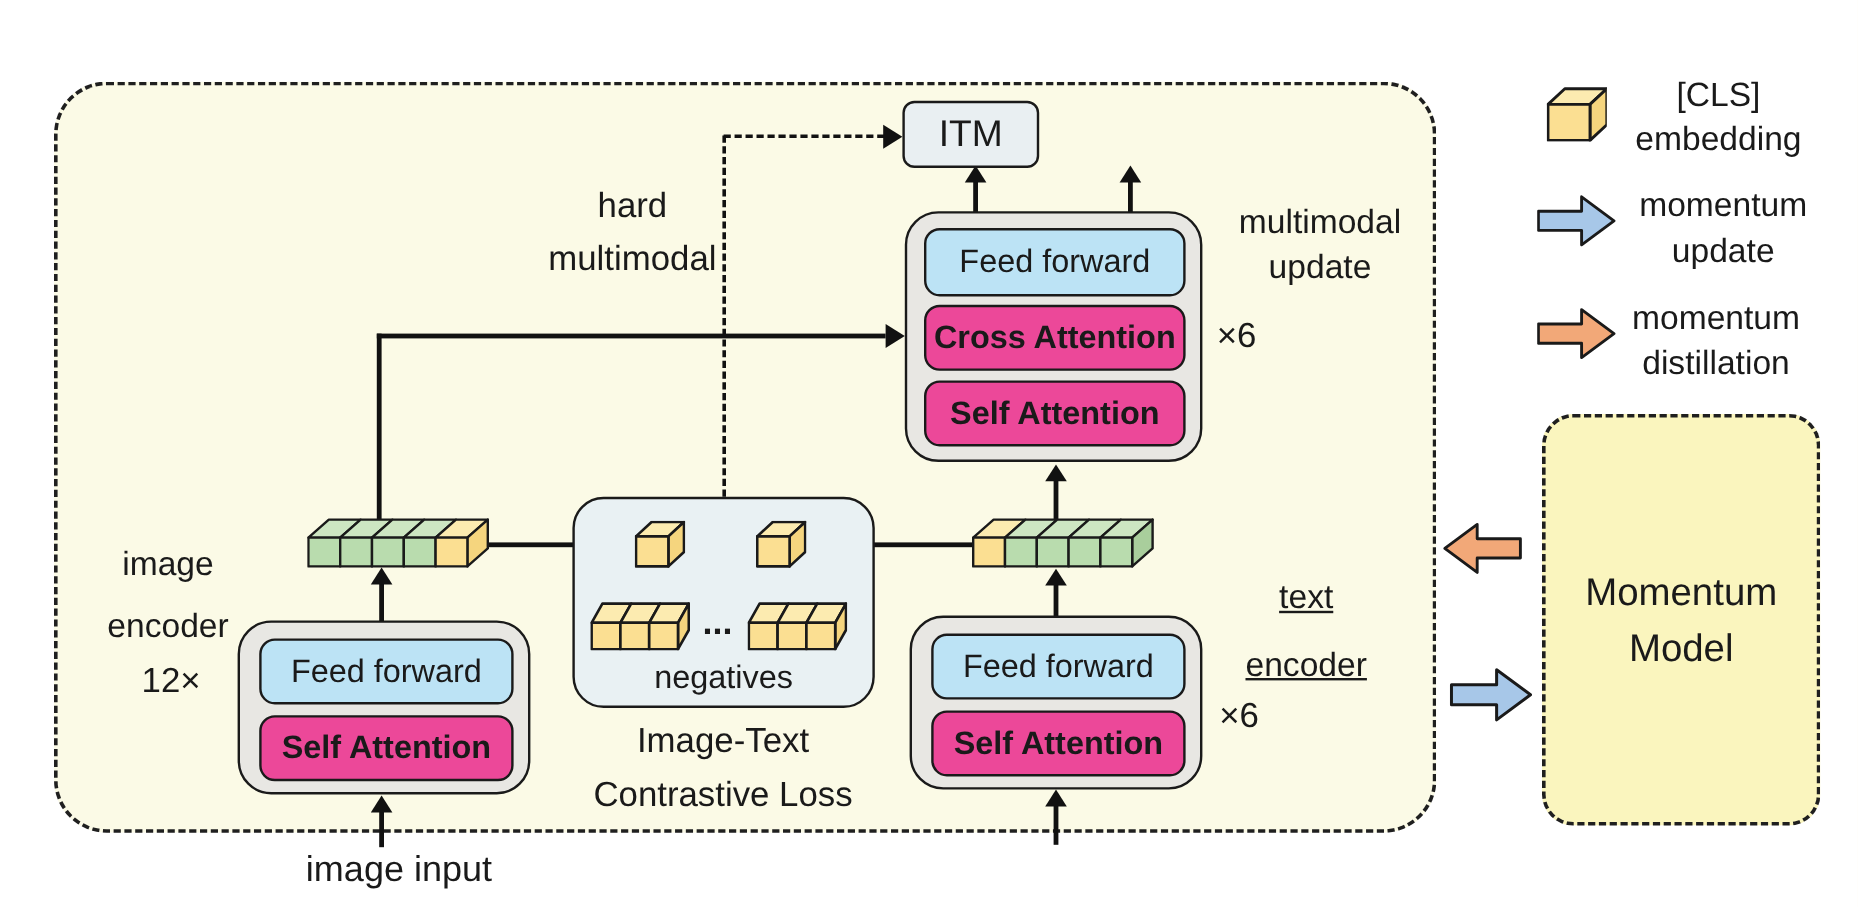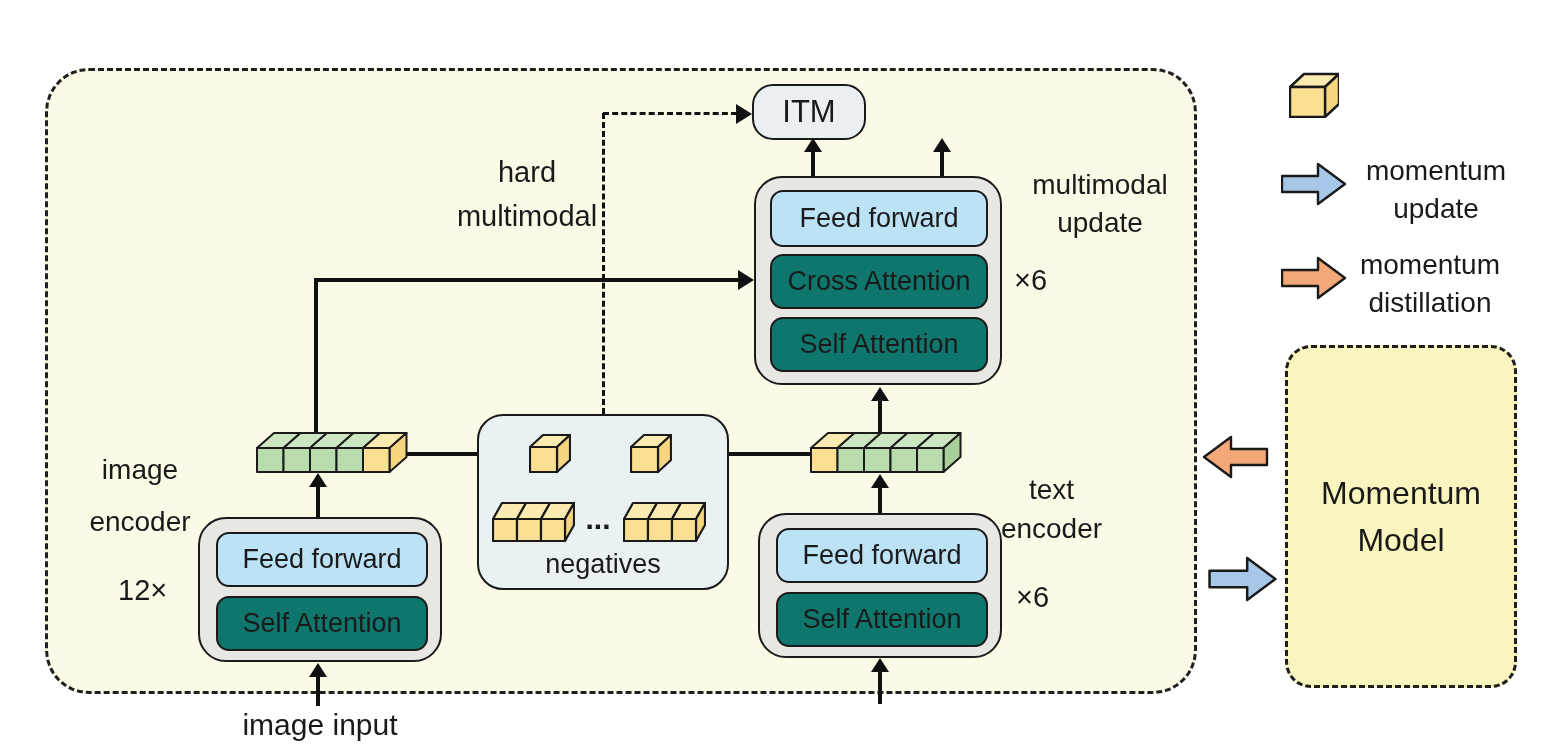--- a/index.html
+++ b/index.html
@@ -2,27 +2,27 @@
 <html><head>
 <meta charset="utf-8">
 <style>
   html,body{margin:0;padding:0;background:#ffffff;}
   .canvas{position:relative;width:1548px;height:756px;background:#ffffff;overflow:hidden;
           font-family:"Liberation Sans",sans-serif;color:#1a1a1a;}
   .abs{position:absolute;}
   .ml{white-space:pre-line;text-align:center;}
   .main-box{left:45px;top:68px;width:1146px;height:620px;border:3px dashed #1f1f1f;
             border-radius:44px;background:#FBFAE6;}
-  .head-box{width:110px;height:52px;background:#E9EFF2;border:2.5px solid #1a1a1a;border-radius:21px;
+  .head-box{width:110px;height:52px;background:#E9EFF2;border:2.5px solid #1a1a1a;border-radius:10px;
             display:flex;align-items:center;justify-content:center;font-size:31px;}
   .shell{background:#E8E7E3;border:2.5px solid #1a1a1a;border-radius:28px;}
   .blk{position:absolute;border:2.5px solid #1a1a1a;border-radius:13px;display:flex;align-items:center;
        justify-content:center;font-size:27px;}
   .blk.blue{background:#BCE3F5;}
-  .blk.orange{background:#0f766e;}
+  .blk.orange{background:#ec4899;font-weight:bold;}
   .lossbox{left:477px;top:414px;width:248px;height:172px;background:#E9F1F3;
            border:2.5px solid #1a1a1a;border-radius:26px;}
   .mombox{left:1285px;top:345px;width:226px;height:337px;background:#FAF5BE;border:3px dashed #1f1f1f;
           border-radius:26px;display:flex;align-items:center;justify-content:center;
           font-size:32px;line-height:47px;}
   .hline{position:absolute;background:#111;height:4px;}
   .vline{position:absolute;background:#111;width:4px;}
   .vdash{position:absolute;width:0;border-left:3px dashed #111;}
   .hdash{position:absolute;height:0;border-top:3px dashed #111;}
   .tri-right{position:absolute;width:0;height:0;border-top:10px solid transparent;
@@ -166,43 +166,45 @@
         <polygon points="49,18 58,2 82,2 73,18" fill="#FCEBB0"></polygon>
         <polygon points="73,18 82,2 82,24 73,40" fill="#F5D57E"></polygon>
         <rect x="1" y="18" width="24" height="22" fill="#FBDF92"></rect>
         <rect x="25" y="18" width="24" height="22" fill="#FBDF92"></rect>
         <rect x="49" y="18" width="24" height="22" fill="#FBDF92"></rect>
       </g>
     </svg>
     <div class="abs" style="left:102px;top:86px;width:34px;text-align:center;font-size:30px;font-weight:bold;">...</div>
     <div class="abs" style="left:0px;top:133px;width:100%;text-align:center;font-size:27px;">negatives</div>
   </div>
+  <div class="abs ml cap" style="left:490px;top:596px;width:225px;">Image-Text
+Contrastive Loss</div>
 
   <div class="abs shell" style="left:198px;top:517px;width:240px;height:141px;">
     <div class="blk blue" style="left:16px;top:13px;width:208px;height:51px;">
       <span>Feed forward</span>
     </div>
     <div class="blk orange" style="left:16px;top:77px;width:208px;height:51px;">
       <span>Self Attention</span>
     </div>
   </div>
   <div class="abs ml lbl" style="left:55px;top:444px;width:170px;line-height:52px;">image
 encoder</div>
-  <div class="abs mult" style="left:118px;top:574px;">12×</div>
-  <div class="abs input-lbl" style="left:230px;top:708px;width:180px;">image input</div>
+  <div class="abs mult" style="left:118px;top:552px;">12×</div>
+  <div class="abs input-lbl" style="left:230px;top:708px;width:180px;text-align:right;">image input</div>
 
   <div class="abs shell" style="left:758px;top:513px;width:240px;height:141px;">
     <div class="blk blue" style="left:16px;top:13px;width:208px;height:51px;">
       <span>Feed forward</span>
     </div>
     <div class="blk orange" style="left:16px;top:77px;width:208px;height:51px;">
       <span>Self Attention</span>
     </div>
   </div>
-  <div class="abs ml lbl" style="left:969px;top:470px;width:165px;line-height:39px;">text
+  <div class="abs ml lbl" style="left:1006px;top:470px;width:165px;line-height:56px;text-decoration:underline;">text
 encoder</div>
   <div class="abs mult" style="left:1016px;top:581px;">×6</div>
 
   <div class="abs mombox ml">
     <span class="ml">Momentum
 Model</span>
   </div>
 
   <svg class="abs" style="left:1200px;top:435px;" width="70" height="44" viewBox="0 0 66 44">
     <polygon points="65,14 29,14 29,2 2,22 29,42 29,30 65,30" fill="#F2A878" stroke="#1a1a1a" stroke-width="2.4" stroke-linejoin="round"></polygon>
@@ -211,20 +213,22 @@
     <polygon points="1,14 37,14 37,2 64,22 37,42 37,30 1,30" fill="#A7C7E8" stroke="#1a1a1a" stroke-width="2.4" stroke-linejoin="round"></polygon>
   </svg>
 
   <svg class="abs" style="left:1289px;top:72px;" width="50" height="46" viewBox="0 0 50 46">
     <g stroke="#1a1a1a" stroke-width="2.4" stroke-linejoin="round">
       <polygon points="1,15 15,2 50,2 36,15" fill="#FCEBB0"></polygon>
       <polygon points="36,15 50,2 50,32 36,45" fill="#F5D57E"></polygon>
       <rect x="1" y="15" width="35" height="30" fill="#FBDF92"></rect>
     </g>
   </svg>
+  <div class="abs ml lbl" style="left:1352px;top:60px;width:160px;line-height:37px;">[CLS]
+embedding</div>
 
   <svg class="abs" style="left:1281px;top:161px;" width="66" height="46" viewBox="0 0 66 44">
     <polygon points="1,14 37,14 37,2 64,22 37,42 37,30 1,30" fill="#A7C7E8" stroke="#1a1a1a" stroke-width="2.4" stroke-linejoin="round"></polygon>
   </svg>
   <div class="abs ml lbl" style="left:1356px;top:152px;width:160px;line-height:38px;">momentum
 update</div>
 
   <svg class="abs" style="left:1281px;top:255px;" width="66" height="46" viewBox="0 0 66 44">
     <polygon points="1,14 37,14 37,2 64,22 37,42 37,30 1,30" fill="#F2A878" stroke="#1a1a1a" stroke-width="2.4" stroke-linejoin="round"></polygon>
   </svg>

